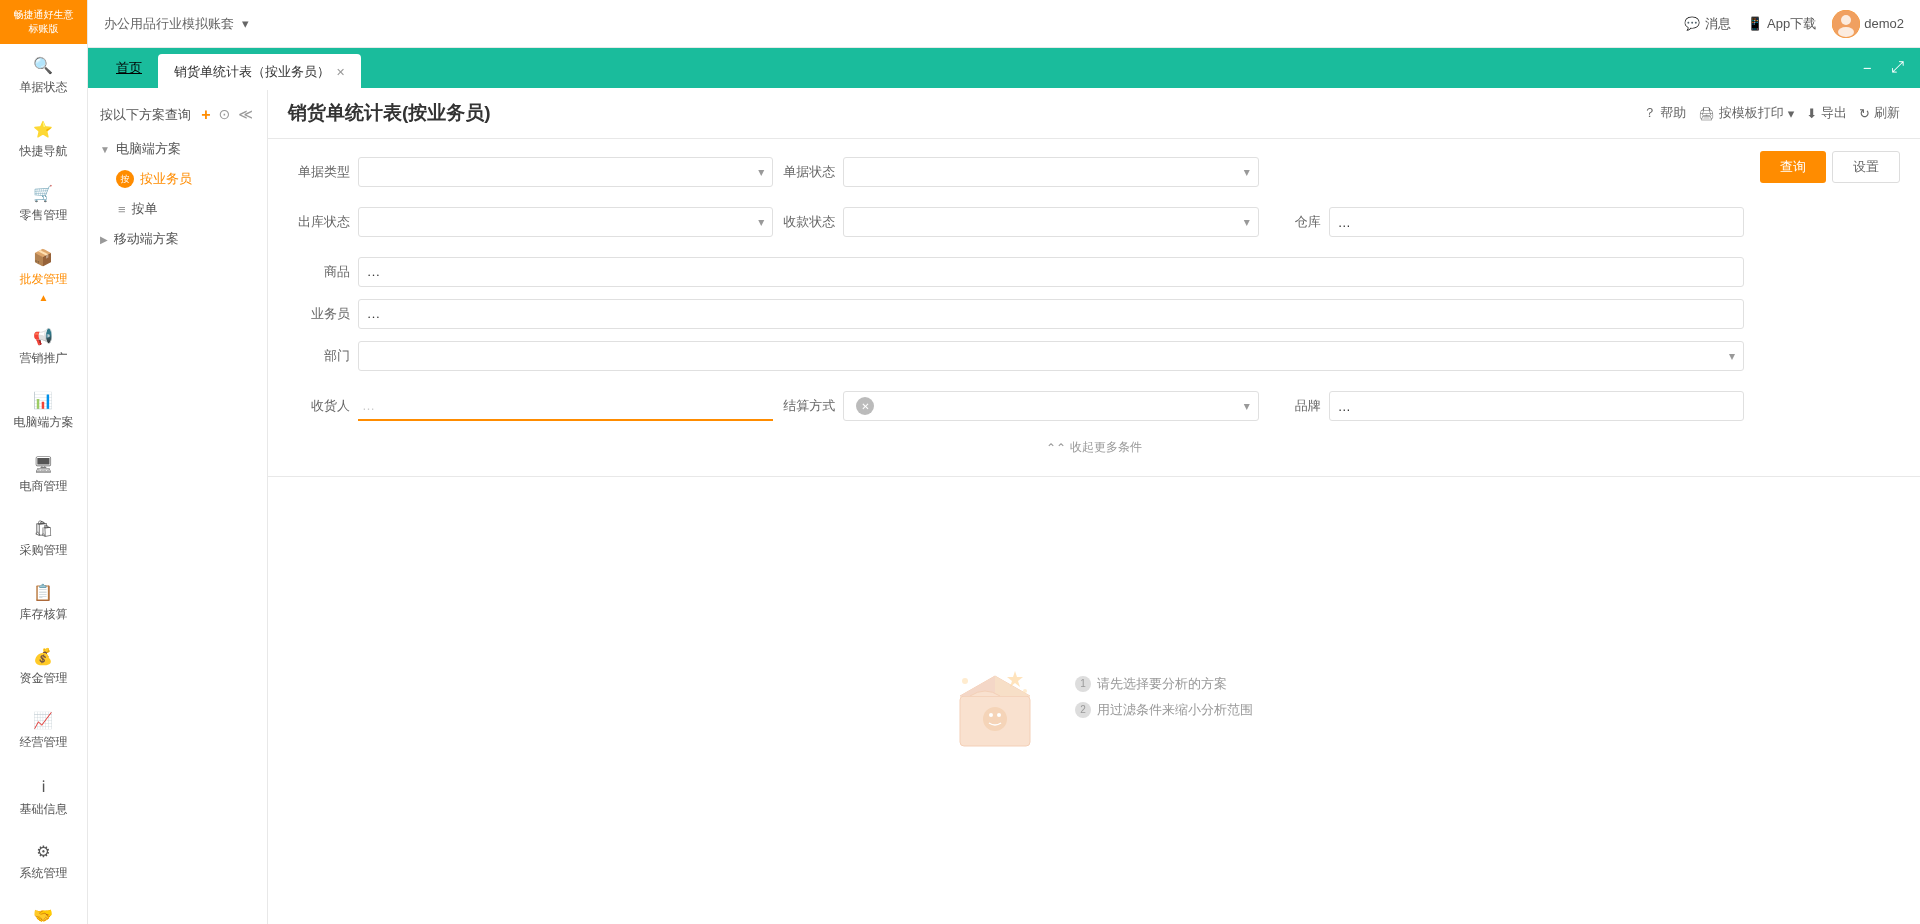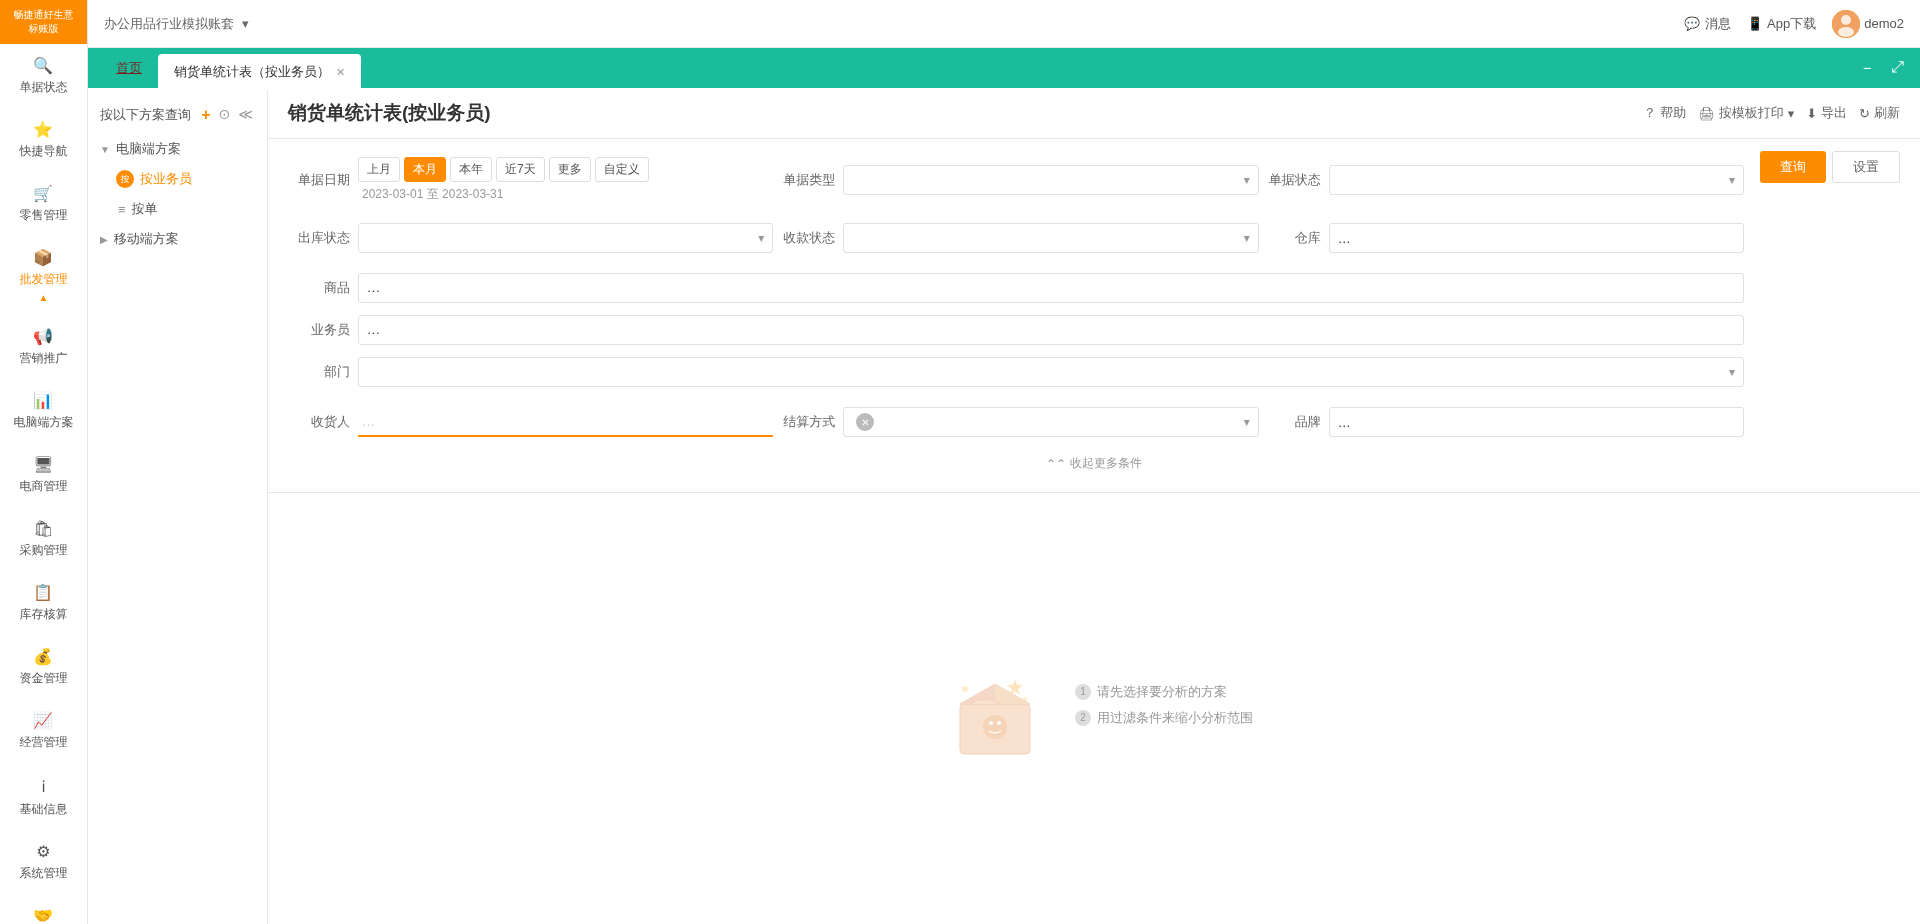--- a/index.html
+++ b/index.html
@@ -21,21 +21,21 @@
     .topbar { height: 48px; background: #fff; border-bottom: 1px solid #e8e8e8; display: flex; align-items: center; padding: 0 16px; justify-content: space-between; flex-shrink: 0; }
     .topbar-left { display: flex; align-items: center; gap: 8px; font-size: 13px; color: #666; }
     .topbar-dropdown { display: flex; align-items: center; gap: 4px; cursor: pointer; }
     .topbar-right { display: flex; align-items: center; gap: 16px; font-size: 13px; color: #555; }
     .topbar-right-item { display: flex; align-items: center; gap: 4px; cursor: pointer; }
     .avatar { width: 28px; height: 28px; border-radius: 50%; background: #ff8c00; display: flex; align-items: center; justify-content: center; color: #fff; font-size: 11px; overflow: hidden; }
 
     
     .tabbar { height: 40px; background: #1abc9c; display: flex; align-items: center; padding: 0 12px; gap: 0; flex-shrink: 0; }
     .tab { height: 40px; display: flex; align-items: center; padding: 0 16px; font-size: 13px; cursor: pointer; position: relative; }
-    .tab.home { color: #7f1d1d; background: transparent; text-decoration: underline; }
+    .tab.home { color: #000000; background: transparent; text-decoration: underline; }
     .tab.active { background: #fff; color: #333; border-radius: 4px 4px 0 0; margin-top: 8px; height: 36px; }
     .tab-close { margin-left: 6px; font-size: 11px; cursor: pointer; color: #999; }
     .tabbar-right { margin-left: auto; display: flex; gap: 8px; }
     .tabbar-btn { color: #fff; font-size: 16px; cursor: pointer; padding: 4px; }
 
     
     .content { flex: 1; display: flex; overflow: hidden; }
 
     
     .left-panel { width: 180px; background: #fff; border-right: 1px solid #e8e8e8; padding: 8px 0; flex-shrink: 0; overflow-y: auto; }
@@ -257,32 +257,20 @@
           </div>
         </div>
       </div>
 
       <div class="filter-area">
         <div style="display:flex; align-items:flex-start; gap:8px;">
           <div style="flex:1;">
 
             <div style="display:grid; grid-template-columns:1fr 1fr 1fr; gap:0; margin-bottom:8px;">
 
-              <div class="filter-cell">
-                <div class="filter-cell-label">单据日期</div>
-                <div style="flex:1; display:flex; align-items:center; gap:4px; flex-wrap:wrap;">
-                  <button class="date-btn">上月</button>
-                  <button class="date-btn active">本月</button>
-                  <button class="date-btn">本年</button>
-                  <button class="date-btn">近7天</button>
-                  <button class="date-btn">更多</button>
-                  <button class="date-btn">自定义</button>
-                  <span class="date-range">2023-03-01 至 2023-03-31</span>
-                </div>
-              </div>
 
               <div class="filter-cell">
                 <div class="filter-cell-label">单据类型</div>
                 <div class="filter-field" style="flex:1;">
                   <span></span>
                   <span class="chevron-down">▾</span>
                 </div>
               </div>
 
               <div class="filter-cell">

